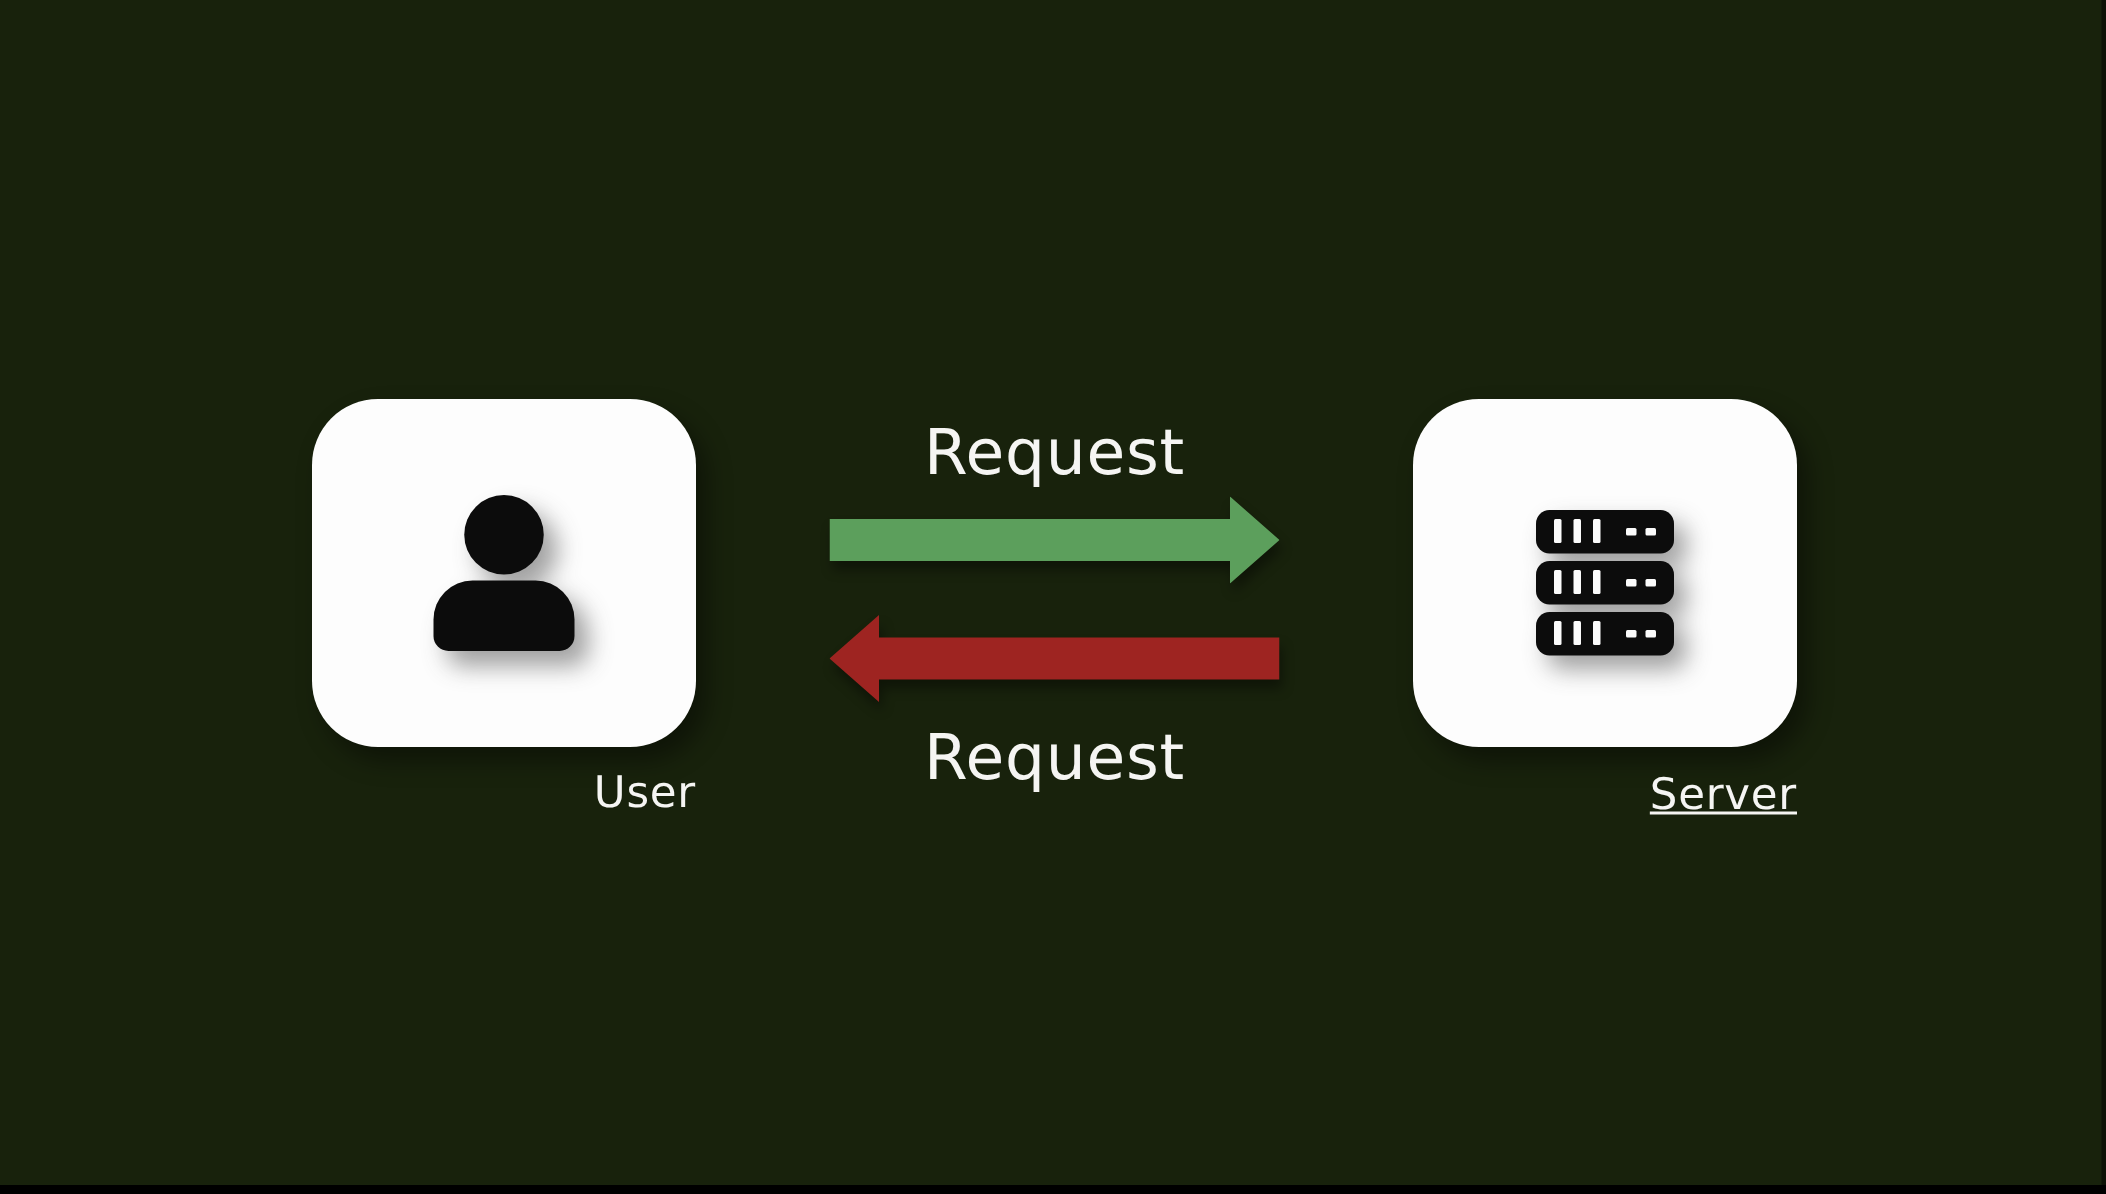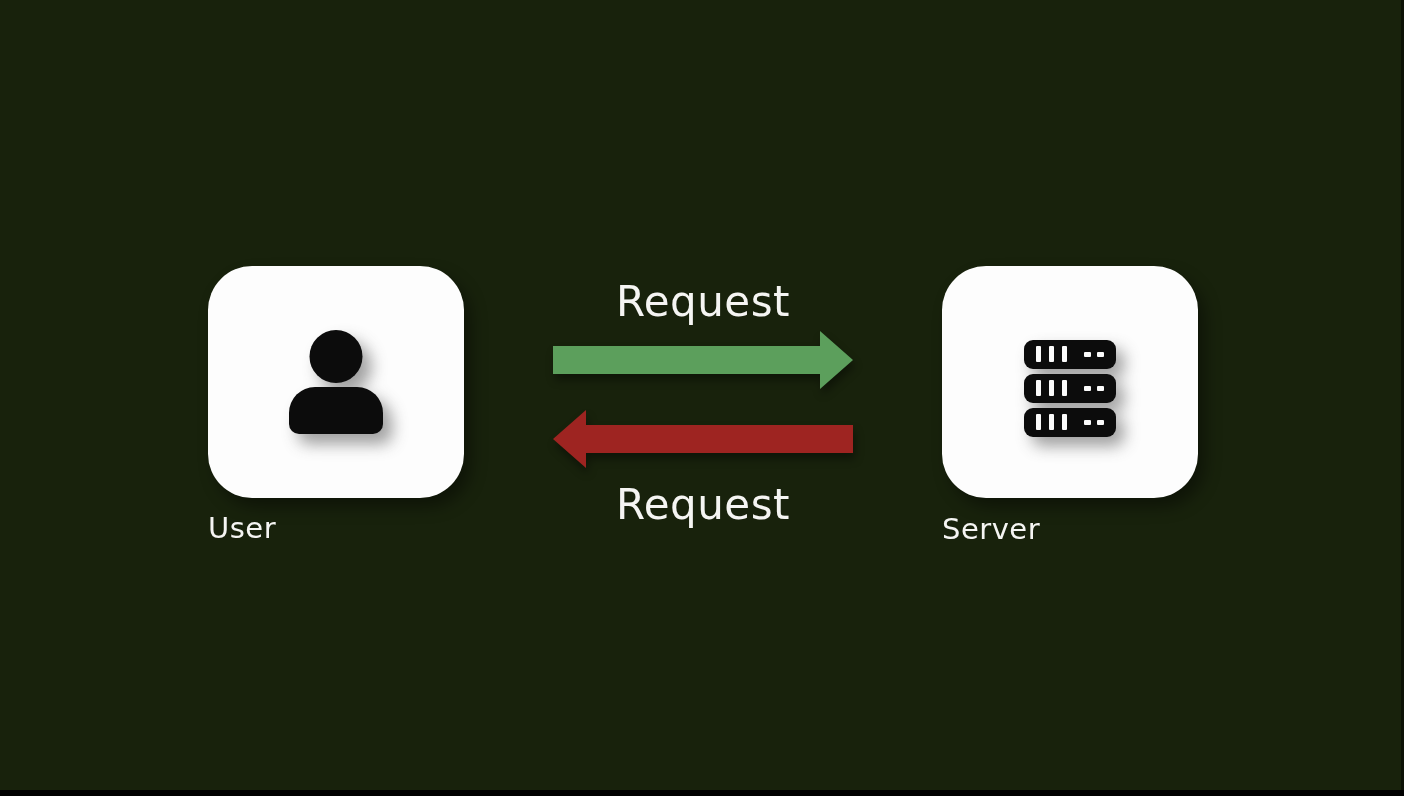--- a/index.html
+++ b/index.html
@@ -40,28 +40,28 @@
     display: flex;
     align-items: center;
     justify-content: center;
   }
   .card-user   { left: 208px; top: 266px; }
   .card-server { left: 942px; top: 266px; }
 
   .node-label {
     position: absolute;
     width: 256px;
-    text-align: left;
+    text-align: right;
     color: #f5f5f3;
     font-size: 29px;
     line-height: 1;
     letter-spacing: 0.5px;
   }
   .label-user   { left: 208px; top: 514px; }
-  .label-server { left: 942px; top: 515px; }
+  .label-server { left: 942px; top: 515px; text-decoration: underline; }
 
   
   .person-icon {
     position: relative;
     width: 94px;
     height: 104px;
     filter: drop-shadow(9px 10px 8px rgba(45,45,45,0.45));
   }
   .person-head {
     position: absolute;

